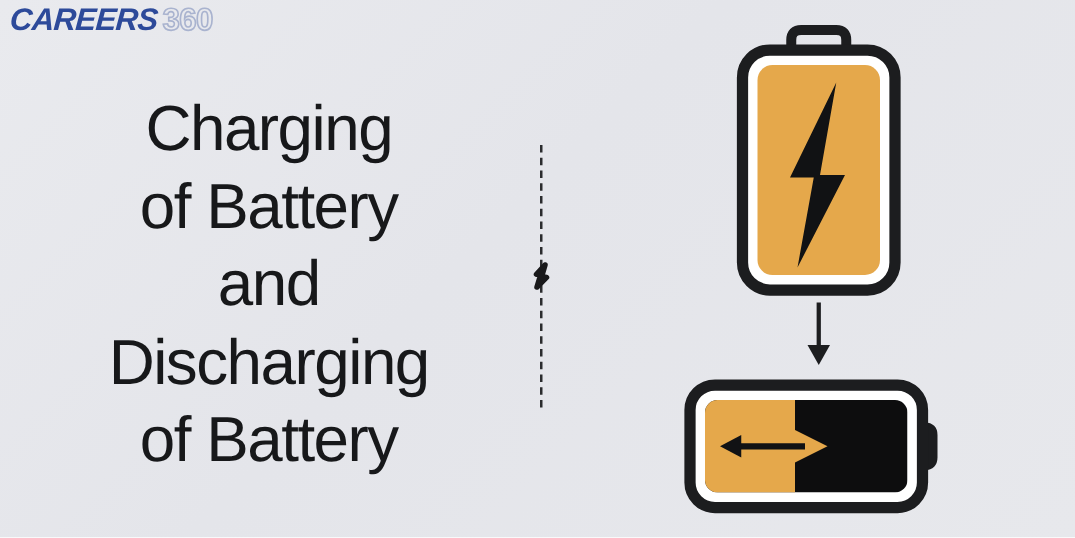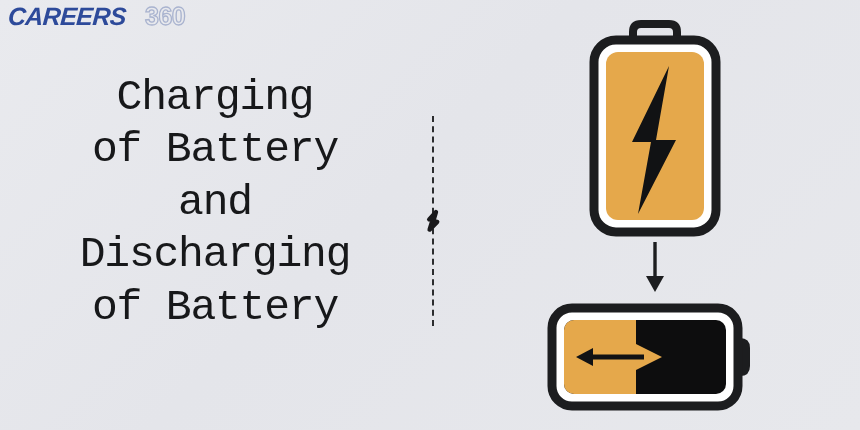--- a/index.html
+++ b/index.html
@@ -39,36 +39,36 @@
     font-style: italic;
     letter-spacing: -0.6px;
     color: #2d4a9a;
     transform: skewX(-4deg);
   }
   #logo .logo-360 {
     font-family: "Liberation Sans", sans-serif;
     font-size: 25px;
     font-weight: bold;
     letter-spacing: -0.5px;
-    margin-left: 19px;
+    margin-left: 4px;
     color: transparent;
     -webkit-text-stroke: 1.3px #a9b3cf;
     text-stroke: 1.3px #a9b3cf;
   }
 
   
   #headline {
     position: absolute;
     left: 30px;
     top: 72px;
     width: 370px;
     text-align: center;
     color: #17181a;
-    font-family: Liberation Mono, monospace;
-    font-size: 43px;
+    font-family: Liberation Sans, sans-serif;
+    font-size: 51px;
     font-weight: 400;
     line-height: 1.22;
     letter-spacing: -1.2px;
     white-space: pre-line;
   }
 
   
   #divider {
     position: absolute;
     left: 432px;

